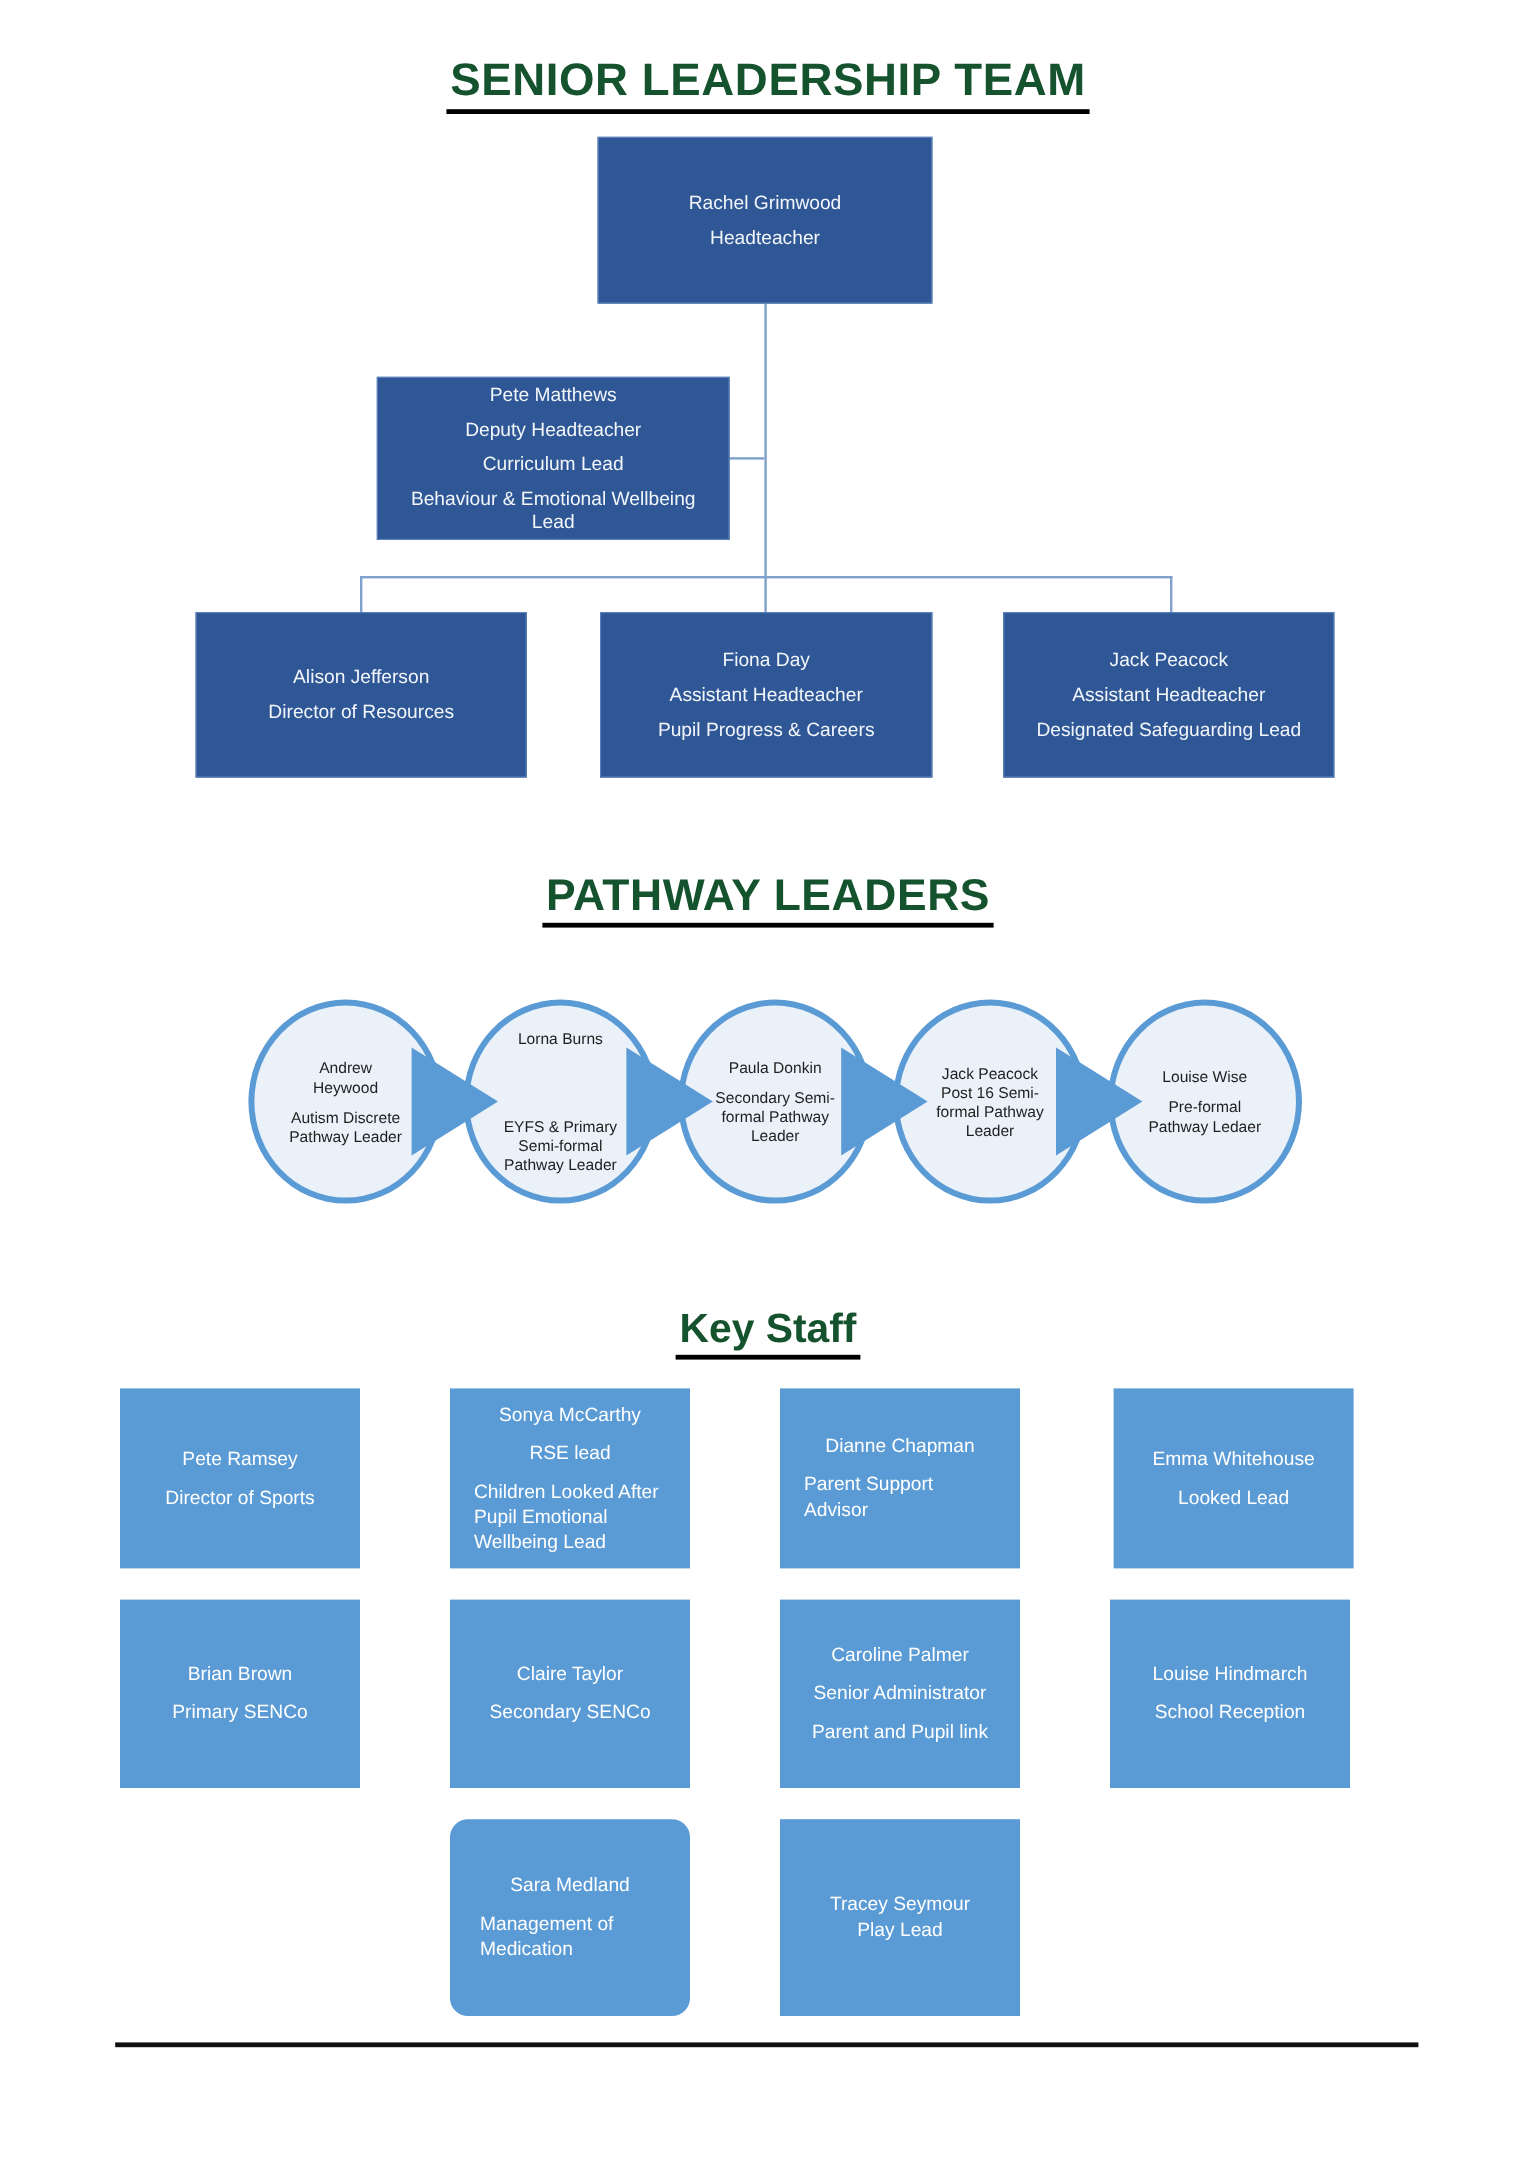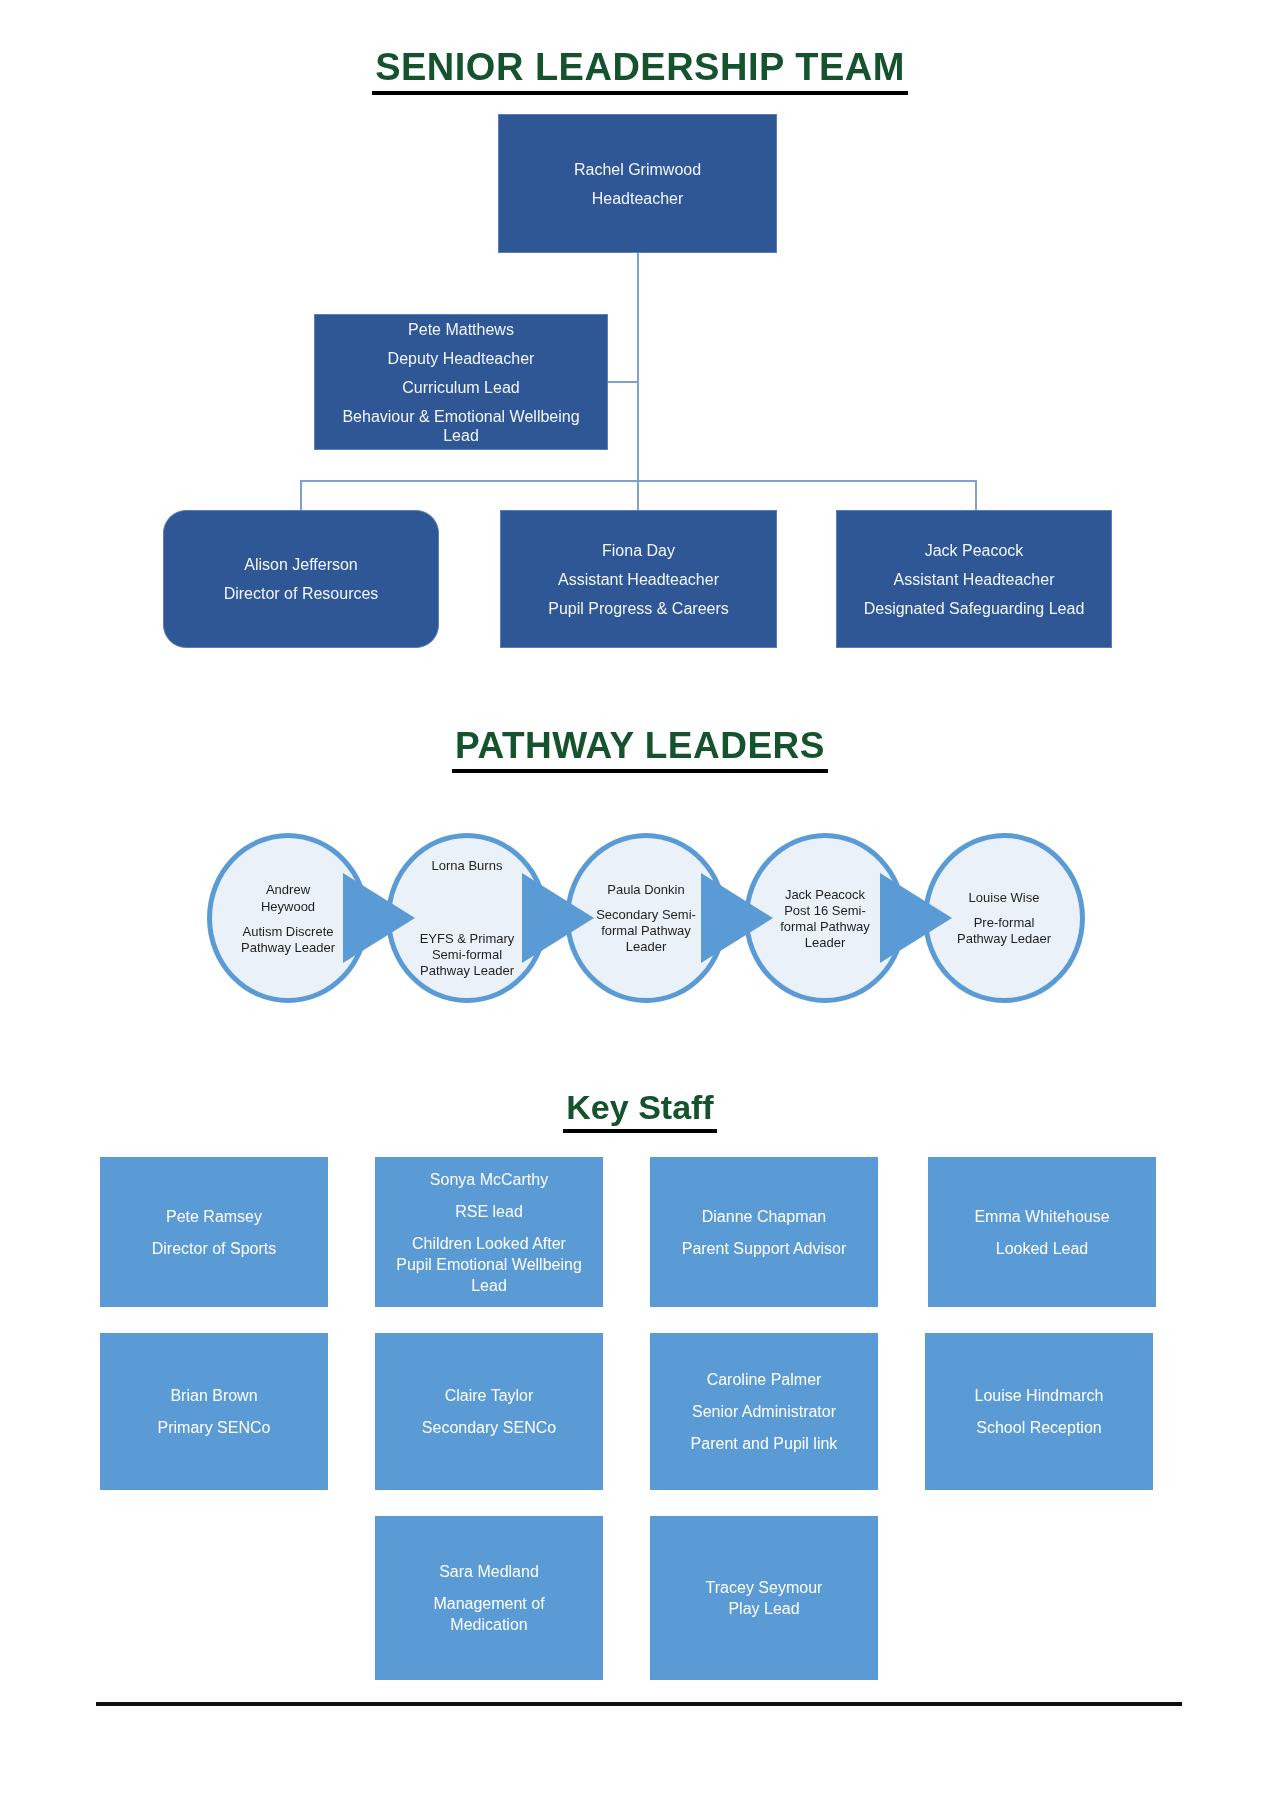--- a/index.html
+++ b/index.html
@@ -33,23 +33,23 @@
   .circle .c-name{font-size:13px;line-height:17px;max-width:84px;margin-bottom:9px;}
   .circle .c-role{font-size:13px;line-height:16px;max-width:102px;}
   .circle.tight .c-name{margin-bottom:0px;}
   .arrow{
     position:absolute;width:0;height:0;z-index:3;
     border-top:45px solid transparent;border-bottom:45px solid transparent;
     border-left:72px solid #5B9BD5;
   }
   
   .card{
-    position:absolute;width:228px;background:#5B9BD5;color:#ffffff;
+    position:absolute;width:200px;background:#5B9BD5;color:#ffffff;
     display:flex;flex-direction:column;align-items:center;justify-content:center;
-    text-align:center;box-sizing:border-box;padding:20px;
+    box-sizing:border-box;padding:20px;
   }
   .card p{margin:5.5px 0;line-height:21px;font-size:16px;max-width:240px;}
   .card p.narrow{max-width:150px;}
   .rule{position:absolute;background:#101010;}
 </style>
 </head>
 <body>
 
 <div class="page">
 
@@ -68,21 +68,21 @@
     <p>Headteacher</p>
   </div>
 
   <div class="box" style="left:314px;top:314px;width:294px;height:136px;">
     <p>Pete Matthews</p>
     <p>Deputy Headteacher</p>
     <p>Curriculum Lead</p>
     <p class="narrow">Behaviour &amp; Emotional Wellbeing Lead</p>
   </div>
 
-  <div class="box" style="left:163px;top:510px;width:276px;height:138px;border-radius:23px;">
+  <div class="box" style="left:163px;top:510px;width:276px;height:138px;">
     <p>Alison Jefferson</p>
     <p>Director of Resources</p>
   </div>
   <div class="box" style="left:500px;top:510px;width:277px;height:138px;">
     <p>Fiona Day</p>
     <p>Assistant Headteacher</p>
     <p>Pupil Progress &amp; Careers</p>
   </div>
   <div class="box" style="left:836px;top:510px;width:276px;height:138px;">
     <p>Jack Peacock</p>
@@ -153,21 +153,21 @@
   <div class="card" style="left:650px;top:1333px;height:157px;">
     <p>Caroline Palmer</p>
     <p>Senior Administrator</p>
     <p>Parent and Pupil link</p>
   </div>
   <div class="card" style="left:925px;top:1333px;height:157px;">
     <p>Louise Hindmarch</p>
     <p>School Reception</p>
   </div>
 
-  <div class="card" style="left:375px;top:1516px;height:164px;">
+  <div class="card" style="left:375px;top:1516px;height:164px;border-radius:15px;">
     <p>Sara Medland</p>
     <p class="narrow">Management of Medication</p>
   </div>
   <div class="card" style="left:650px;top:1516px;height:164px;">
     <p style="margin-bottom:0;">Tracey Seymour</p>
     <p style="margin-top:0;">Play Lead</p>
   </div>
 
   <div class="rule" style="left:96px;top:1702px;width:1086px;height:4px;"></div>
 

